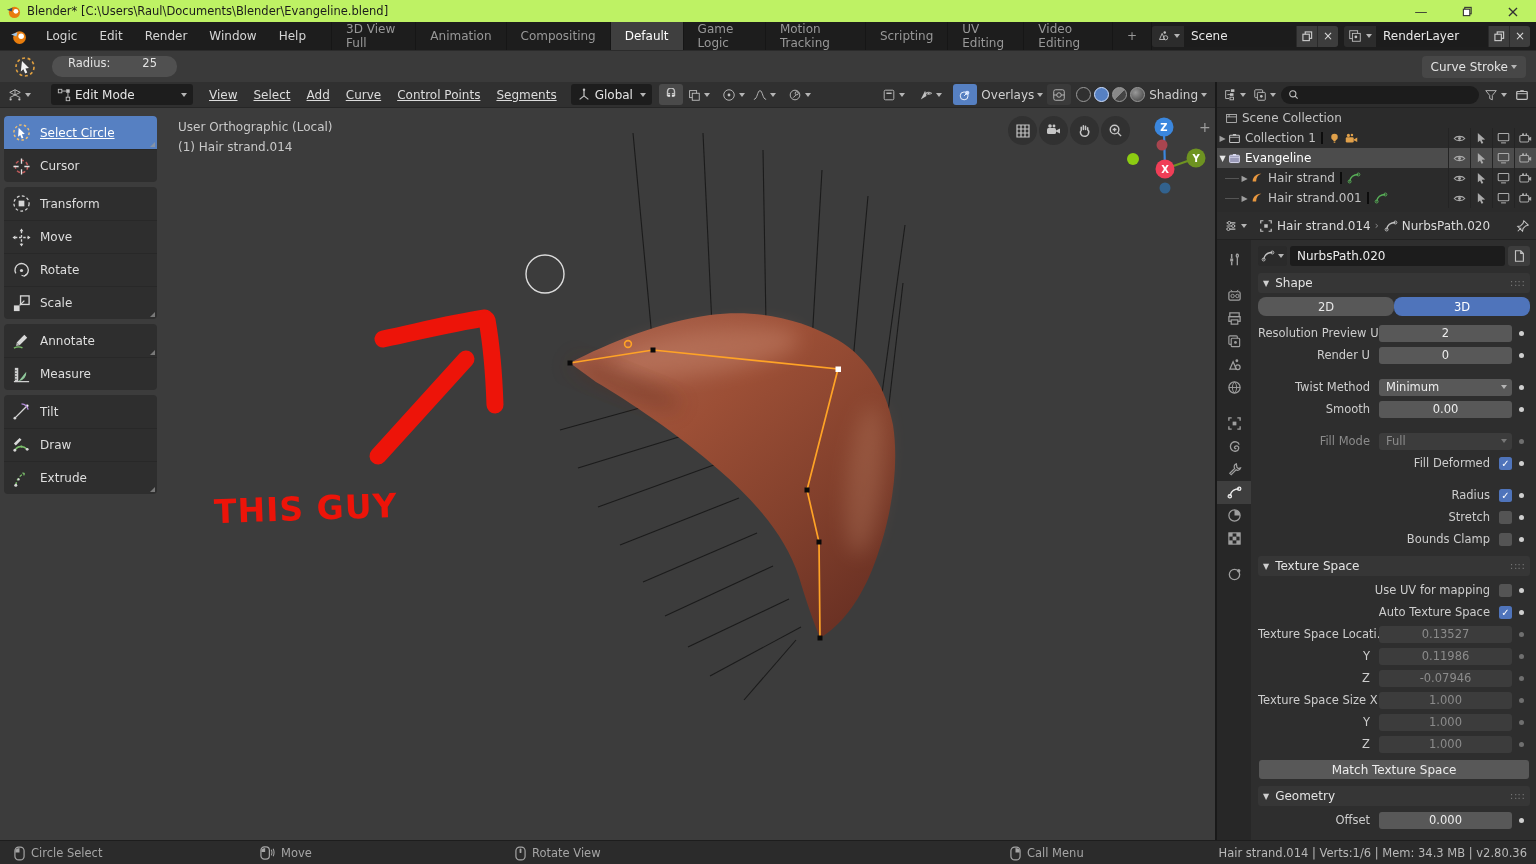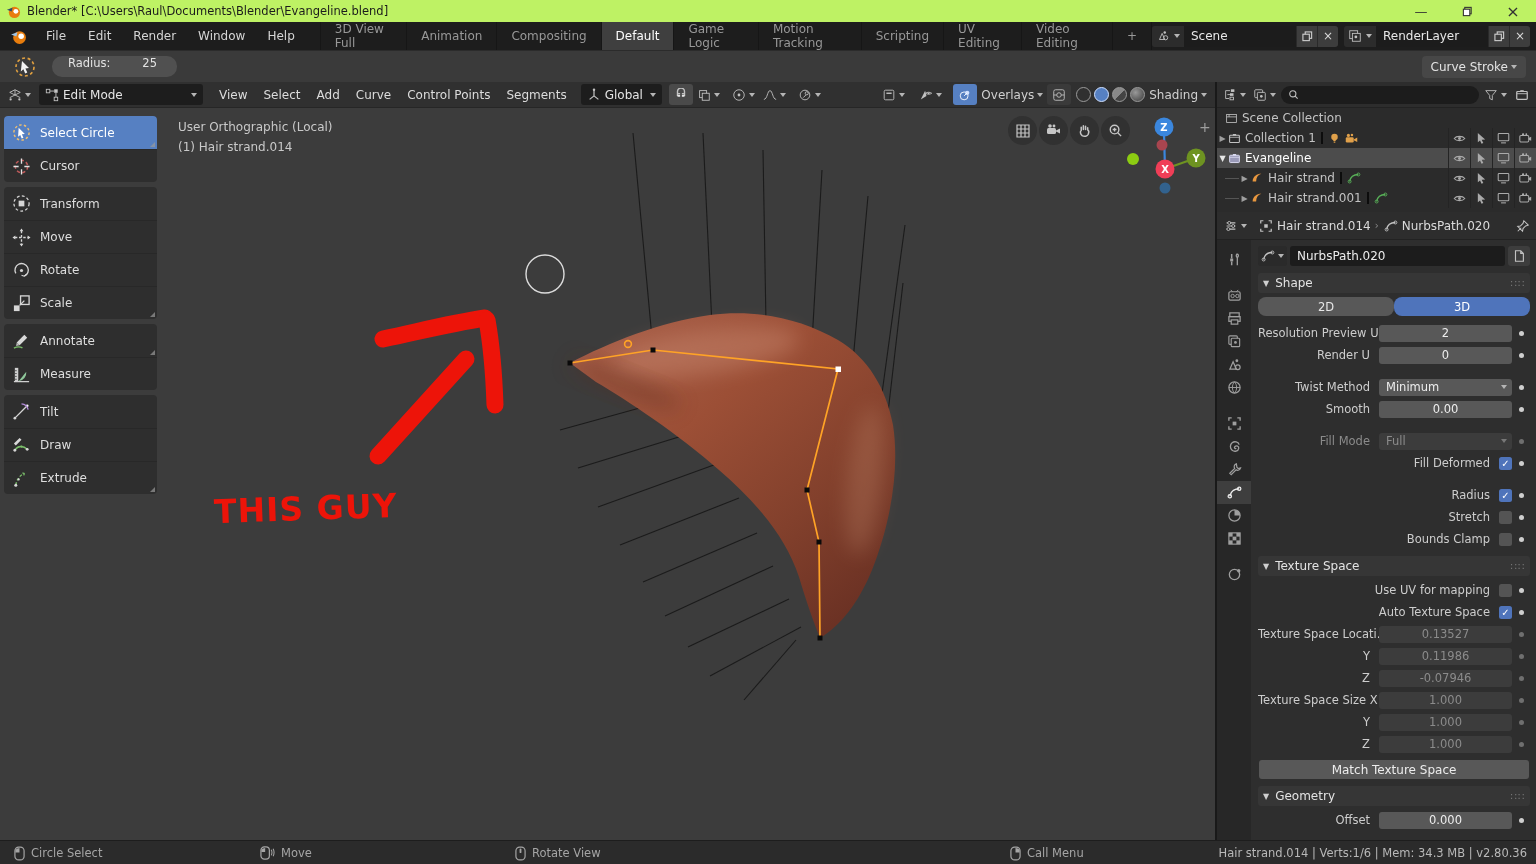--- a/index.html
+++ b/index.html
@@ -33,42 +33,42 @@
   #active-tool-ico { margin-left:14px; width:22px; height:22px; }
   #radius-pill { margin-left:16px; width:125px; height:21px; background:#505050; border-radius:10px; display:flex; font-size:11.5px; color:#e3e3e3; }
   #radius-pill .lab { margin-left:16px; }
   #radius-pill .val { margin-left:auto; margin-right:20px; }
   #curve-stroke { margin-left:auto; margin-right:10px; height:22px; background:#474747; border-radius:4px; display:flex; align-items:center; padding:0 9px; color:#e3e3e3; font-size:12px; }
 
   
   #vpheader { position:absolute; left:0; top:82px; width:1215px; height:26px; background:#303030; display:flex; align-items:center; border-bottom:1px solid #262626; }
   .hbtn { display:flex; align-items:center; padding:0 4px; height:22px; border-radius:3px; }
   .darkwidget { background:#1d1d1d; border-radius:3px; height:21px; display:flex; align-items:center; padding:0 6px; gap:4px; color:#e4e4e4; }
-  .vmenu { padding:0 8px; color:#dcdcdc; font-size:12px; }
+  .vmenu { padding:0 8px; color:#dcdcdc; font-size:12px;text-decoration:underline; }
   .togglebtn { width:24px; height:21px; background:#3e3e3e; border-radius:3px; display:flex; align-items:center; justify-content:center; }
   .togglebtn.active { background:#5680c2; color:#fff; }
   .shade-circle { width:15px; height:15px; border-radius:50%; border:1.5px solid #9a9a9a; background:#555; }
   .shade-circle.active { border-color:#cfe0ff; background:#5680c2; }
 
   
   #viewport-bg { position:absolute; left:0; top:108px; width:1215px; height:732px; background:#3c3c3c; }
   #vp-canvas { position:absolute; left:0; top:108px; }
   #vp-info { position:absolute; left:178px; top:117px; font-size:12px; color:#c9c9c9; line-height:20px; }
   #annot-text { position:absolute; left:214px; top:489px; font-size:33px; font-weight:bold; letter-spacing:1px; color:#ed1409; transform:rotate(-2deg); font-family:"DejaVu Sans",sans-serif; }
   #vp-navbtns { position:absolute; left:1008px; top:116px; display:flex; gap:2px; }
   .navbtn { width:29px; height:29px; border-radius:50%; background:rgba(47,47,47,.85); display:flex; align-items:center; justify-content:center; color:#c6c6c6; }
   #vp-plus { position:absolute; left:1199px; top:119px; color:#9e9e9e; font-size:14px; }
   #gizmo { position:absolute; left:1118px; top:112px; }
 
   
   #lefttoolbar { position:absolute; left:4px; top:116px; width:153px; display:flex; flex-direction:column; gap:5px; }
   .tgroup { background:#2e2e2e; border-radius:4px; overflow:hidden; display:flex; flex-direction:column; }
   .titem { position:relative; height:33px; display:flex; align-items:center; gap:9px; padding-left:8px; color:#dedede; font-size:12px; }
   .titem + .titem { border-top:1px solid #282828; }
-  .titem.active { background:#5680c2; color:#ffffff; }
+  .titem.active { background:#5680c2; color:#ffffff;text-decoration:underline; }
   .titem .ticon { width:19px; height:19px; flex:none; }
   .titem.sub::after { content:""; position:absolute; right:2px; bottom:2px; border-left:5px solid transparent; border-bottom:5px solid #9a9a9a; width:0; height:0; opacity:.7; }
 
   
   #rightpanel { position:absolute; left:1215px; top:82px; width:321px; height:758px; background:#2b2b2b; border-left:2px solid #191919; }
   #outliner-header { height:26px; background:#2d2d2d; display:flex; align-items:center; gap:3px; padding:0 4px; border-bottom:1px solid #222; }
   #outl-search { flex:1; height:18px; background:#1c1c1c; border-radius:9px; display:flex; align-items:center; padding-left:7px; color:#888; }
   .orow { height:20px; display:flex; align-items:center; font-size:12px; color:#c3c3c3; }
   .orow.selected { background:#4c4c4c; color:#fff; }
   .orow .lbl { margin-left:4px; white-space:nowrap; }
@@ -147,21 +147,21 @@
 </div>
 
 <div id="topbar">
   <div class="menu-item" style="padding:0 8px 0 10px">
     <svg class="icon" style="width:17px;height:17px" viewBox="0 0 16 16">
         <circle cx="9" cy="9" r="6" fill="#e87d0d"></circle>
         <circle cx="10.5" cy="7.8" r="2.6" fill="#fff"></circle>
         <path d="M1 6 L7 4 L6 8 Z" fill="#9ec3e5"></path>
       </svg>
   </div>
-  <div class="menu-item">File</div>
+  <div class="menu-item">Logic</div>
   <div class="menu-item">Edit</div>
   <div class="menu-item">Render</div>
   <div class="menu-item">Window</div>
   <div class="menu-item">Help</div>
   <div id="ws-tabs">
     <div class="ws-tab">3D View Full</div>
     <div class="ws-tab">Animation</div>
     <div class="ws-tab">Compositing</div>
     <div class="ws-tab active">Default</div>
     <div class="ws-tab">Game Logic</div>
@@ -228,21 +228,21 @@
 
 <div id="vpheader">
   <div class="hbtn" style="margin-left:4px">
     <svg class="icon" viewBox="0 0 16 16">
         <path d="M2 11 L8 8 L14 11 M8 8 V2 M2 5 L8 2 L14 5 L8 8 L2 5" fill="none" stroke="currentColor"></path>
         <circle cx="3" cy="13" r="1.3" fill="currentColor"></circle>
         <circle cx="13" cy="13" r="1.3" fill="currentColor"></circle>
       </svg>
     <span class="chev"></span>
   </div>
-  <div class="darkwidget" style="width:164px;margin-left:4px">
+  <div class="darkwidget" style="width:142px;margin-left:16px">
     <svg class="icon" viewBox="0 0 16 16">
         <rect x="1.5" y="1.5" width="4" height="4" fill="none" stroke="currentColor"></rect>
         <rect x="10.5" y="1.5" width="4" height="4" fill="currentColor"></rect>
         <rect x="10.5" y="10.5" width="4" height="4" fill="none" stroke="currentColor"></rect>
         <path d="M5.5 3.5 H10.5 M12.5 5.5 V10.5" stroke="currentColor" fill="none"></path>
       </svg>
     <span>Edit Mode</span>
     <span class="chev" style="margin-left:auto"></span>
   </div>
   <div class="vmenu" style="margin-left:8px">View</div>

